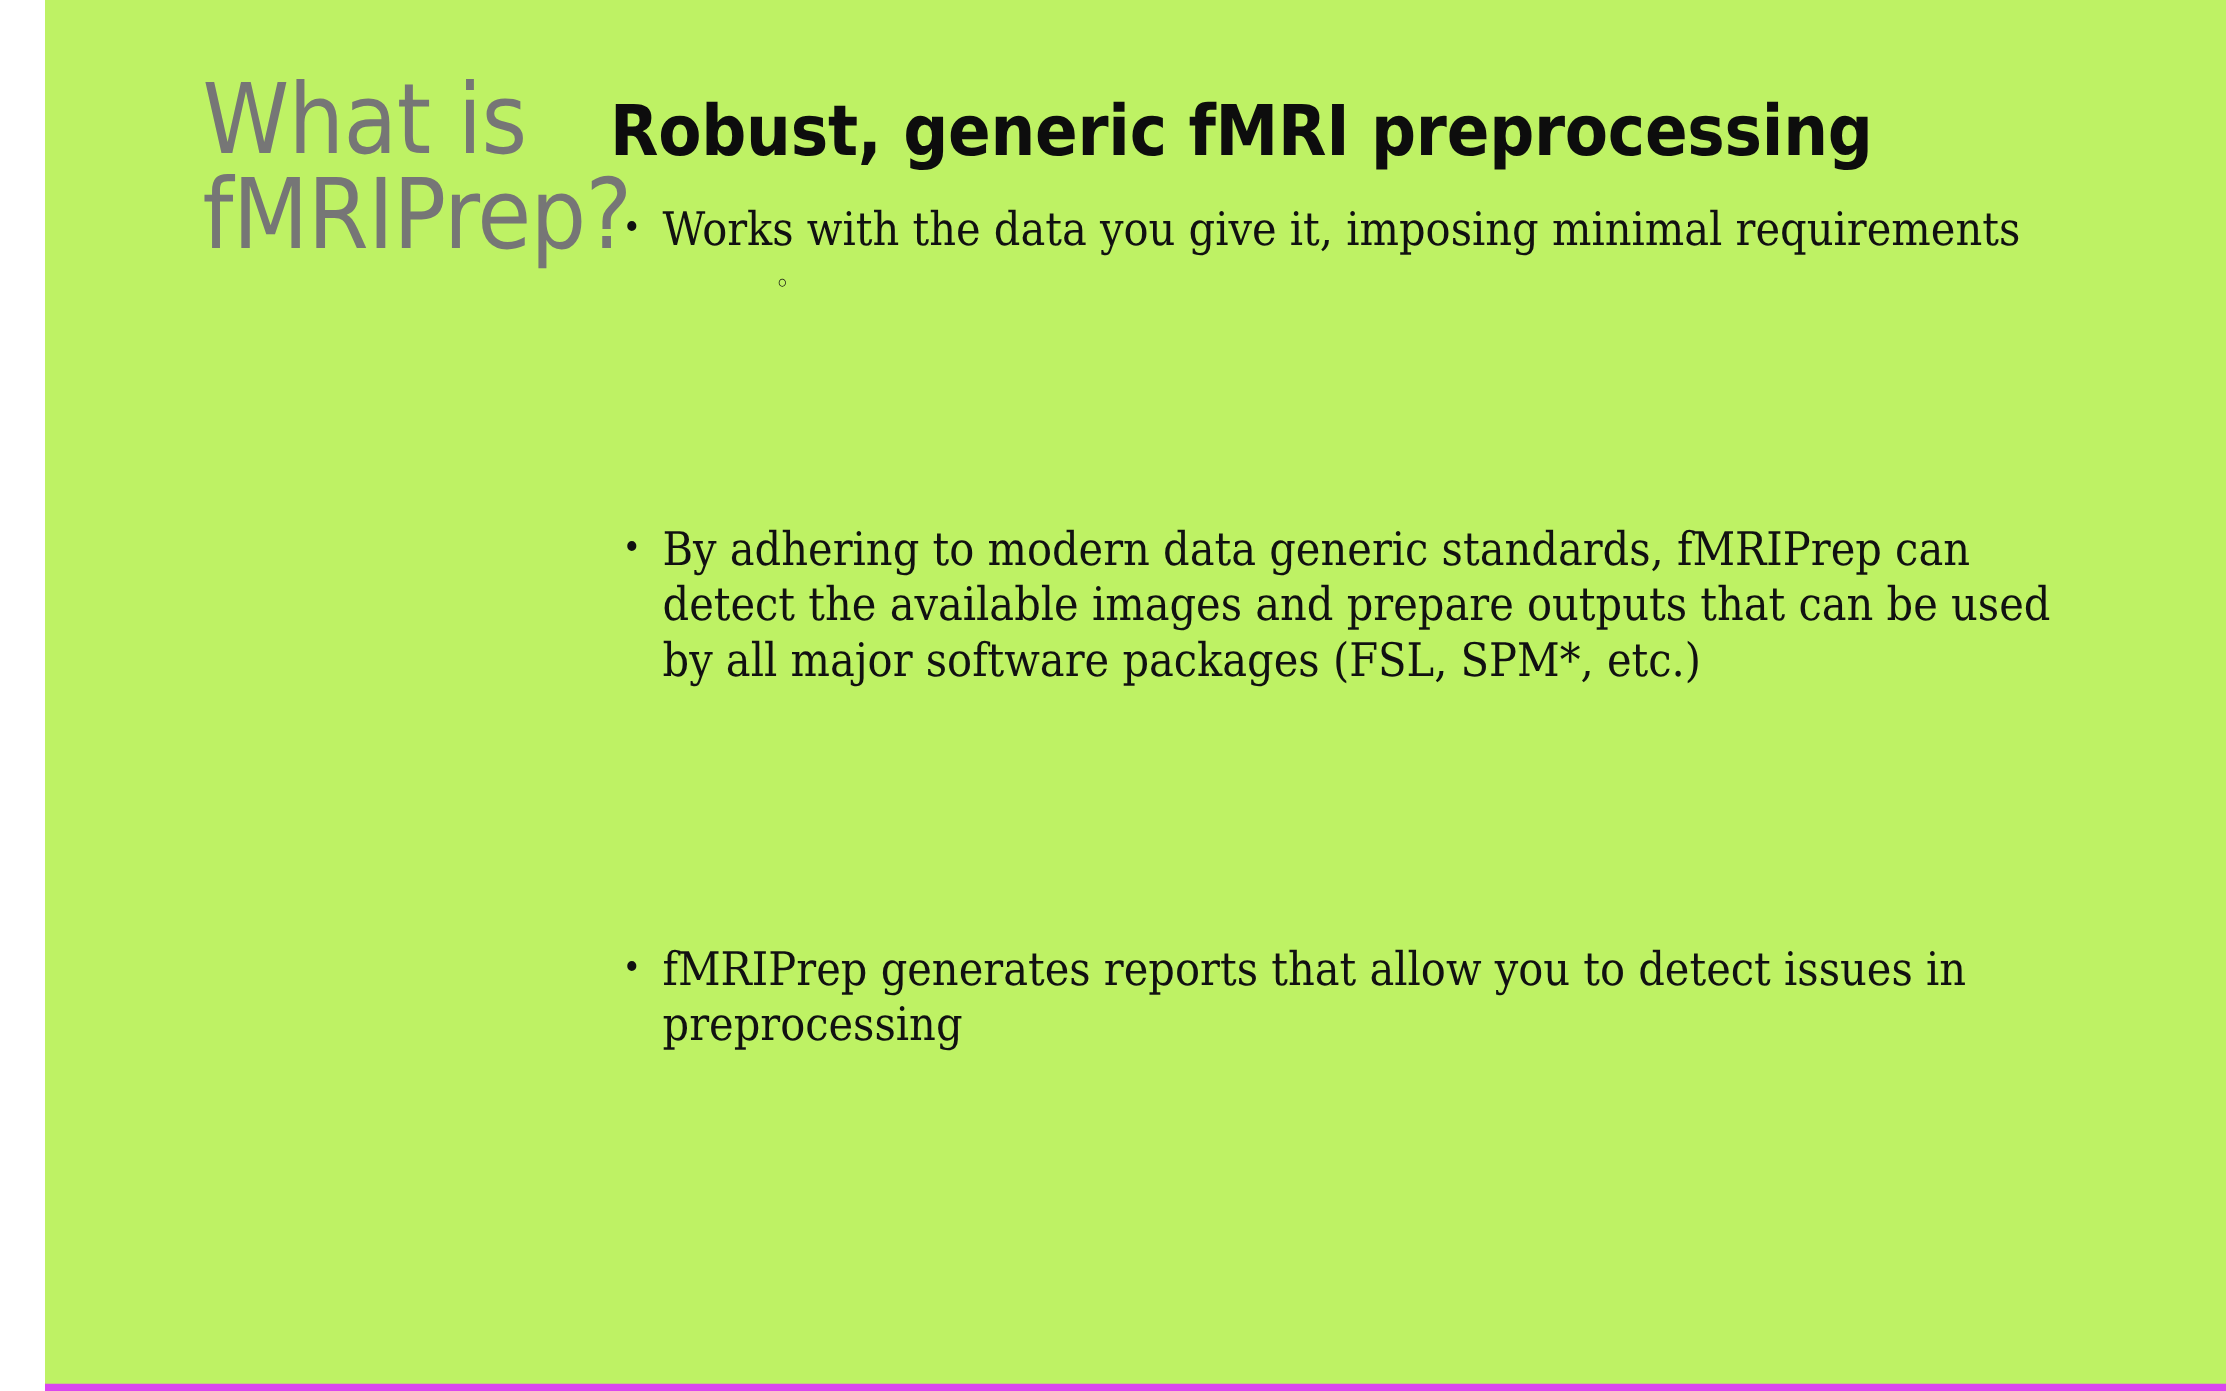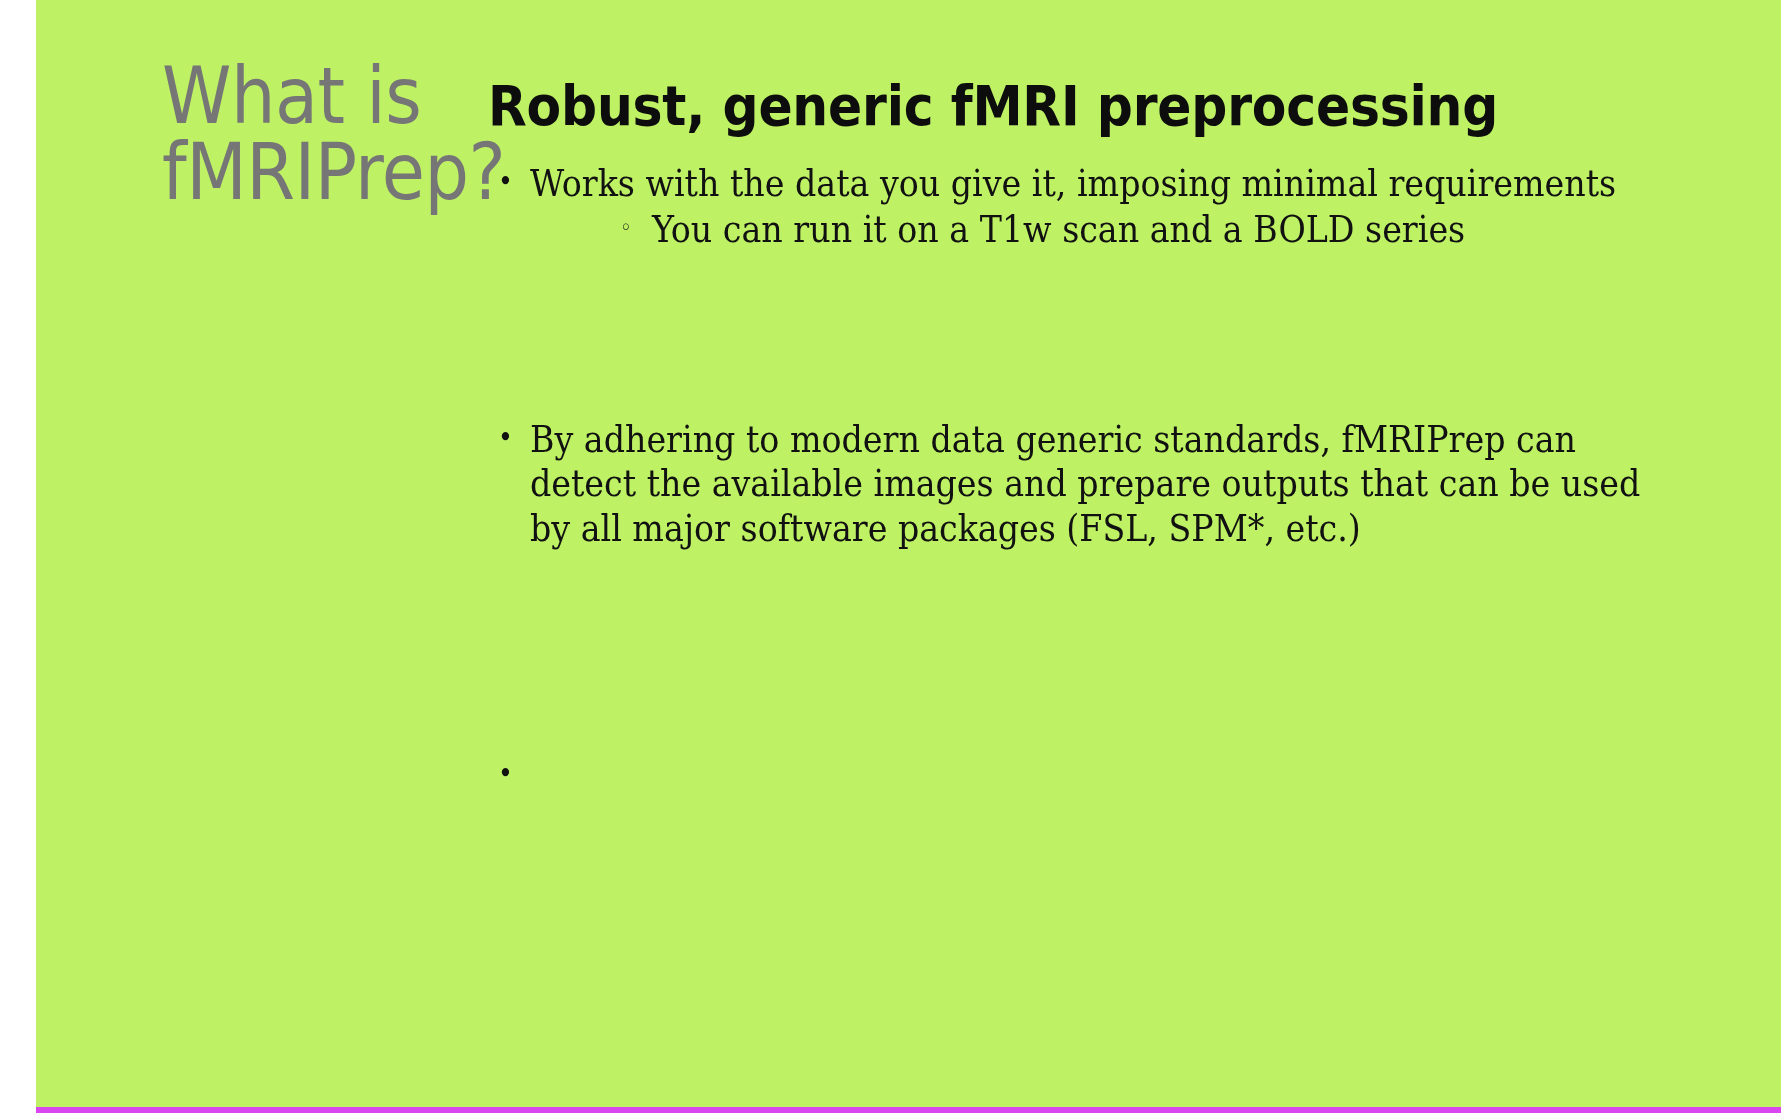--- a/index.html
+++ b/index.html
@@ -146,38 +146,38 @@
 
     <div class="section sec-0">
       <h2 class="section-heading">Robust, generic fMRI preprocessing</h2>
       <ul class="bullets">
         <li class="bullet-l1">
           <span class="marker">•</span>
           <span class="bullet-text">Works with the data you give it, imposing minimal requirements</span>
           <ul class="sub-bullets">
             <li class="bullet-l2">
               <span class="marker">◦</span>
-              <span class="bullet-text">You can run it on a T1w scan and a BOLD series</span>
             </li>
           </ul>
         </li>
       </ul>
     </div>
 
     <div class="section sec-1">
       <ul class="bullets">
         <li class="bullet-l1">
           <span class="marker">•</span>
           <span class="bullet-text">By adhering to modern data generic standards, fMRIPrep can detect the available images and prepare outputs that can be used by all major software packages (FSL, SPM*, etc.)</span>
         </li>
       </ul>
     </div>
 
     <div class="section sec-2">
       <ul class="bullets">
         <li class="bullet-l1">
           <span class="marker">•</span>
+          <span class="bullet-text">fMRIPrep generates reports that allow you to detect issues in preprocessing</span>
         </li>
       </ul>
     </div>
 
   </div>
 </div>
 
 </body></html>

